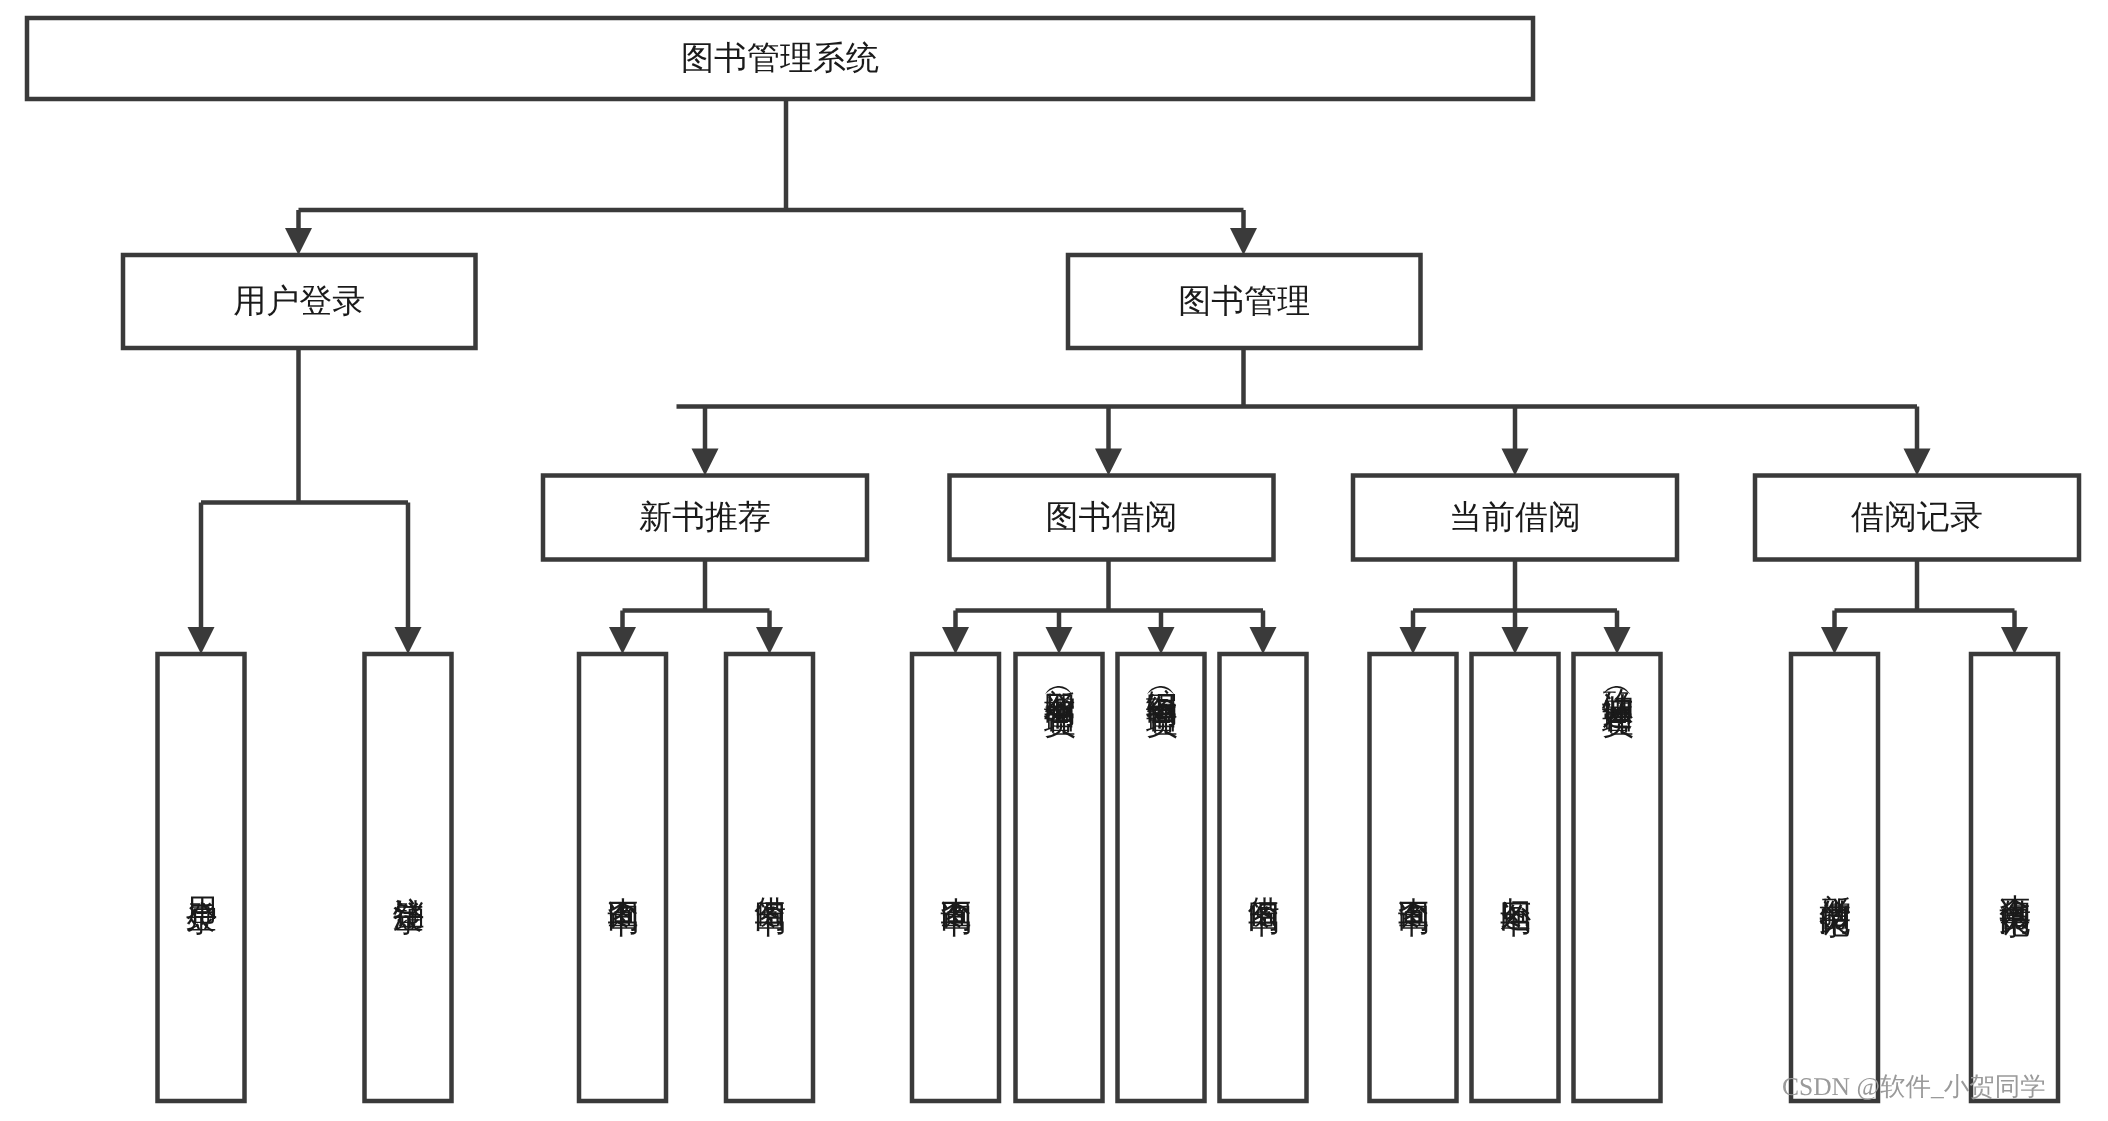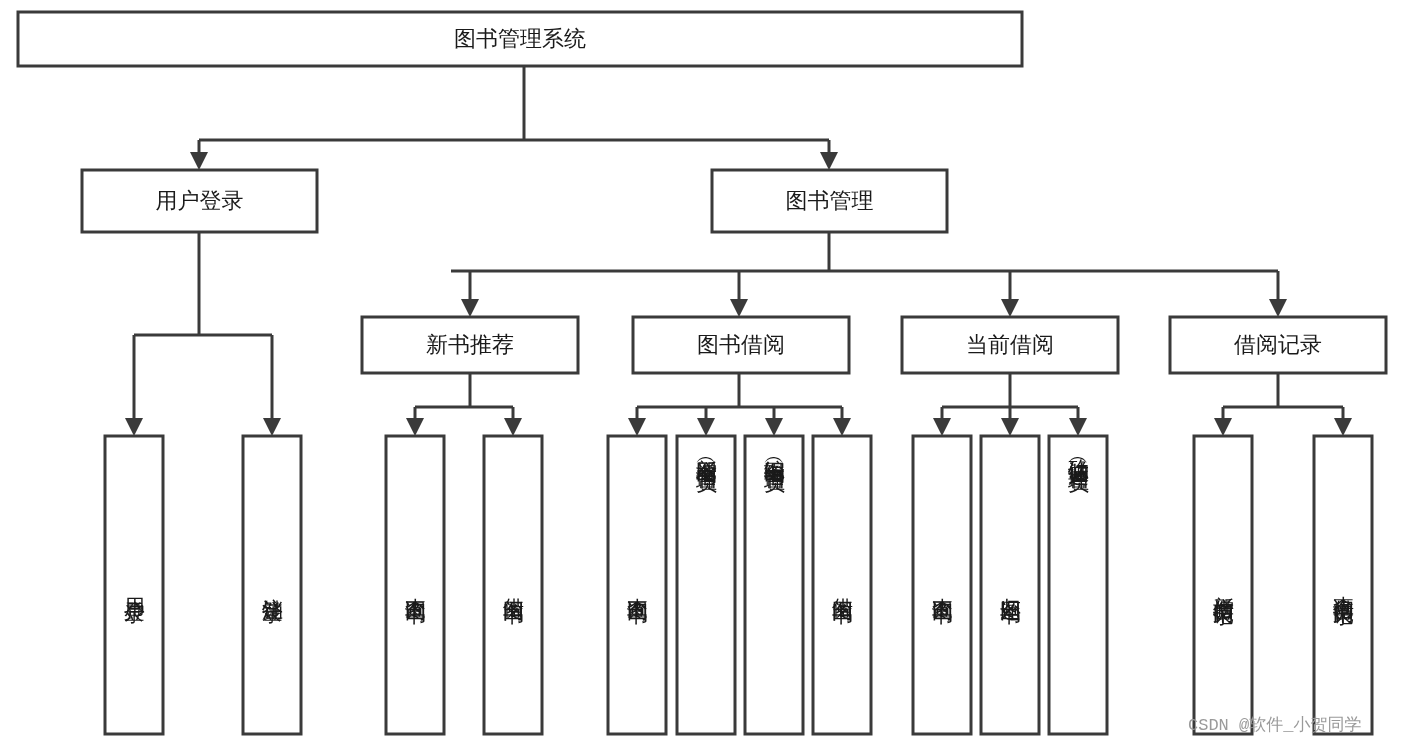--- a/index.html
+++ b/index.html
@@ -38,21 +38,21 @@
   .vert-wrap.mid{align-items:center;}
   .vert-wrap.top{align-items:flex-start;}
   .connector{
     stroke:#3a3a3a;stroke-width:3;fill:none;
     stroke-linecap:butt;
   }
   .arrow-head{fill:#3a3a3a;}
   #watermark{
     position:absolute;
     left:1188px;top:713px;
-    font-family:Liberation Mono, monospace;
+    font-family:Liberation Serif, serif;
     font-size:17px;
     color:#9a9a9a;
     white-space:nowrap;
     pointer-events:none;
   }
 </style>
 </head>
 <body>
 
 <svg id="diagram" viewBox="0 0 1405 747">

